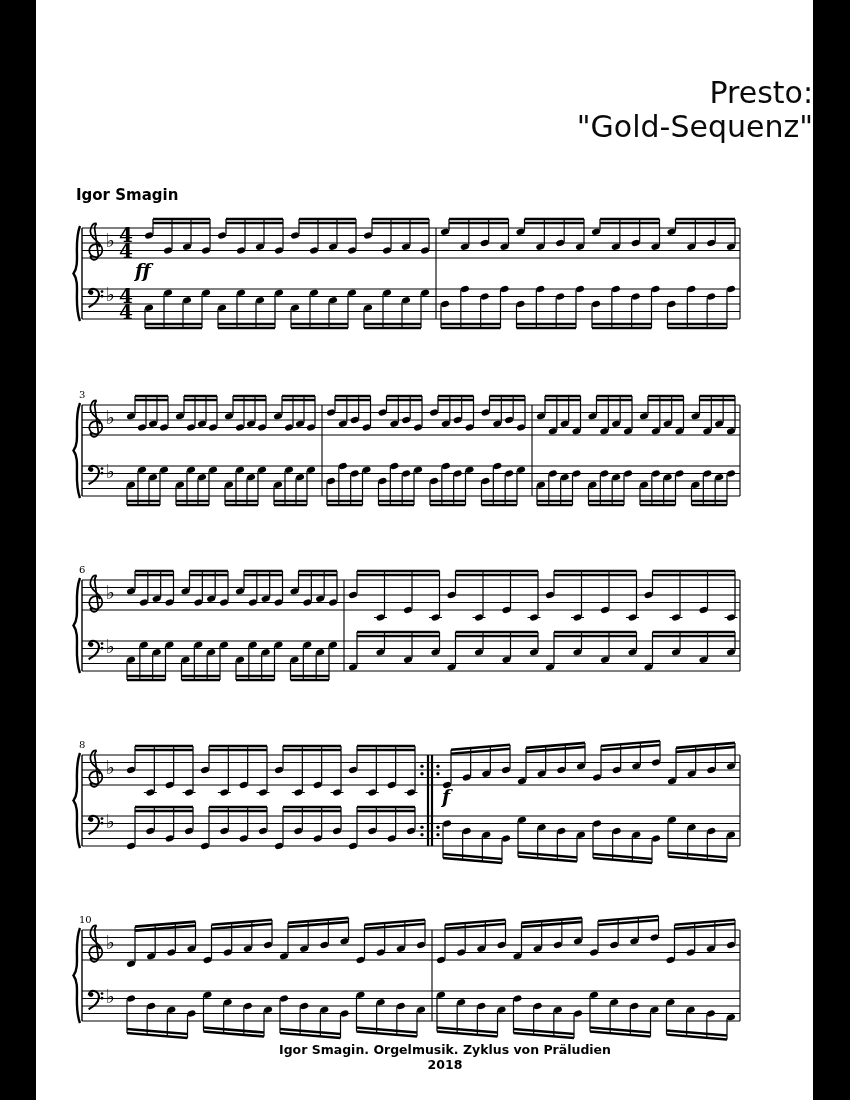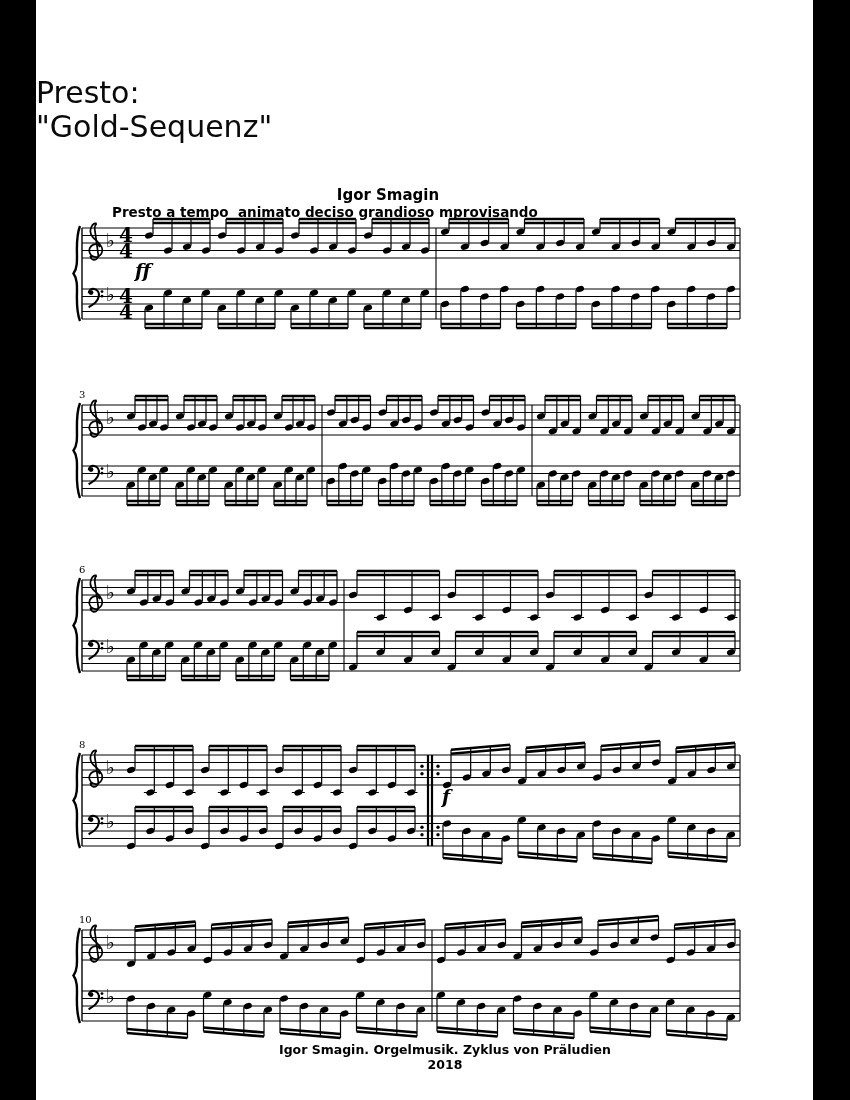--- a/index.html
+++ b/index.html
@@ -4,25 +4,25 @@
 <style>
   html,body{margin:0;padding:0;}
   body{
     width:850px;height:1100px;background:#000;overflow:hidden;
     font-family:"DejaVu Sans",sans-serif;
   }
   .page{
     position:absolute;left:36px;top:0;width:777px;height:1100px;
     background:#fff;color:#000;
   }
-  .title-block{position:absolute;top:76px;left:0;width:100%;text-align:left;}
+  .title-block{position:absolute;top:76px;left:0;width:100%;text-align:right;}
   .title-line{font-size:30px;line-height:34px;color:#0a0a0a;}
   .composer{
-    position:absolute;top:186px;left:0;right:73px;text-align:center;
-    font-size:15px;font-weight:bold;
+    position:absolute;top:186px;left:0;right:73px;text-align:left;
+    font-size:15px;font-weight:bold;padding-left:40px;
   }
   .tempo{
     position:absolute;top:204px;left:76px;
     font-size:13.5px;font-weight:bold;white-space:pre;
   }
   .footer-block{position:absolute;top:1042px;left:0;width:100%;text-align:center;}
   .footer-line{font-size:12.5px;font-weight:bold;line-height:15px;margin-left:41px;}
   #score-svg{position:absolute;left:0;top:0;}
 </style>
 </head>
@@ -30,21 +30,20 @@
 
 <div class="page">
 
   <div class="title-block">
     <div class="title-line">Presto:</div>
     <div class="title-line">"Gold-Sequenz"</div>
   </div>
 
   <div class="composer">Igor Smagin</div>
 
-  <div class="tempo">Presto a tempo  animato deciso grandioso mprovisando</div>
 
   <svg id="score-svg" width="777" height="1100" viewBox="0 0 777 1100">
       <g>
         <line x1="46" y1="228" x2="704" y2="228" stroke="#000" stroke-width="1"></line>
         <line x1="46" y1="235.5" x2="704" y2="235.5" stroke="#000" stroke-width="1"></line>
         <line x1="46" y1="243" x2="704" y2="243" stroke="#000" stroke-width="1"></line>
         <line x1="46" y1="250.5" x2="704" y2="250.5" stroke="#000" stroke-width="1"></line>
         <line x1="46" y1="258" x2="704" y2="258" stroke="#000" stroke-width="1"></line>
         <line x1="46" y1="289" x2="704" y2="289" stroke="#000" stroke-width="1"></line>
         <line x1="46" y1="296.5" x2="704" y2="296.5" stroke="#000" stroke-width="1"></line>

